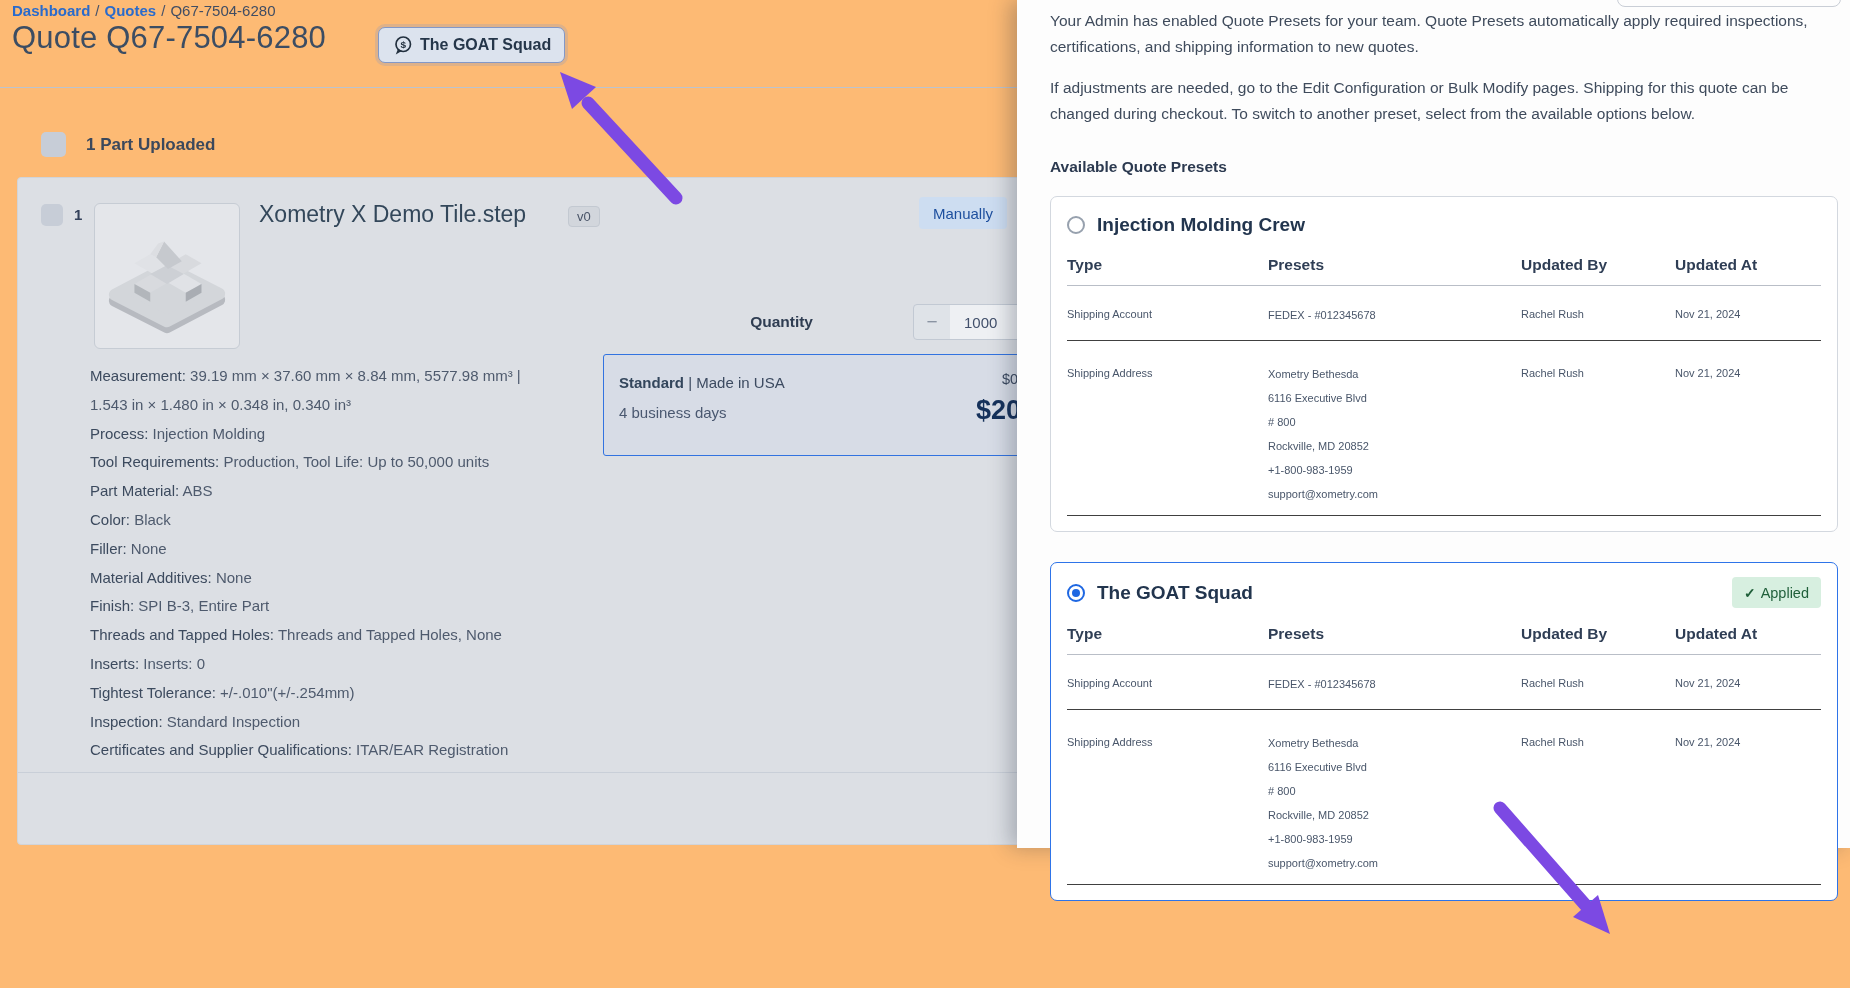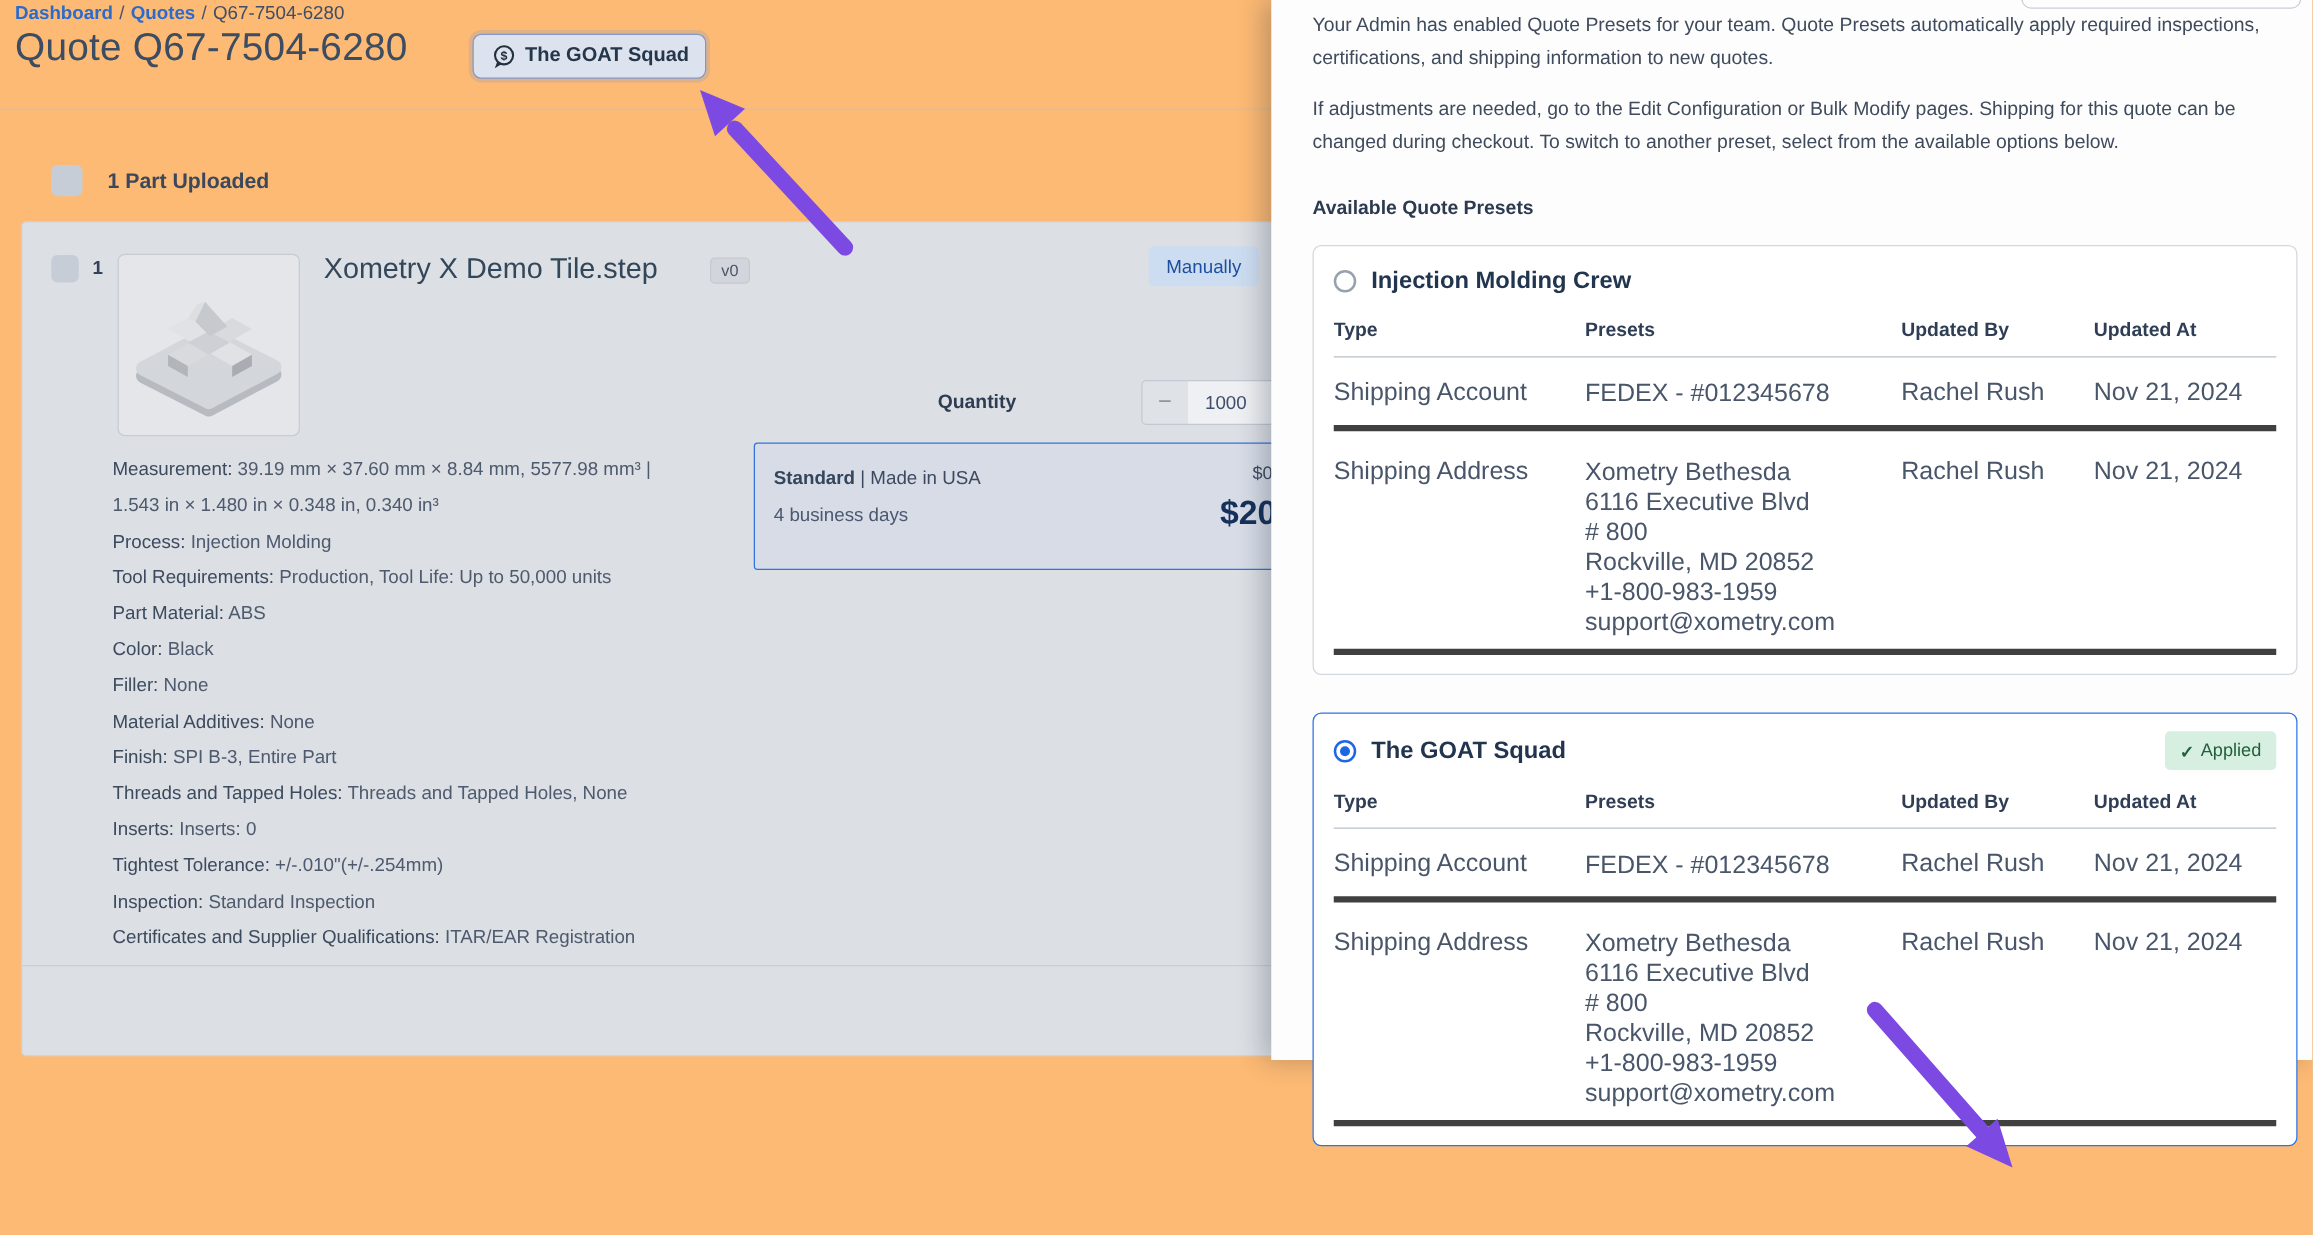--- a/index.html
+++ b/index.html
@@ -60,21 +60,21 @@
   .radio { width:18px; height:18px; border-radius:50%; border:2px solid #97a1ae; background:#fff; flex:0 0 auto; position:relative; cursor:pointer; }
   .radio.on { border-color:#1e67e2; }
   .radio.on::after { content:""; position:absolute; left:3px; top:3px; width:8px; height:8px; border-radius:50%; background:#1e67e2; }
   .preset-name { font-size:19px; font-weight:700; color:#22354e; }
   .applied-badge { margin-left:auto; height:31px; padding:0 12px; background:#d7efe0; border-radius:4px;
     display:flex; align-items:center; gap:5px; font-size:14.5px; color:#205f3a; }
   .applied-badge .chk { font-weight:700; font-size:14px; }
   .p-table { margin-top:16px; }
   .p-grid { display:grid; grid-template-columns:201px 253px 154px 1fr; }
   .p-header { padding-bottom:10px; border-bottom:1px solid #b9bec7; font-size:15.5px; font-weight:700; color:#2f3e55; line-height:20px; }
-  .p-row { padding:17px 0 13px; border-bottom:5px solid #404040; font-size:20px; color:#49566a; line-height:22px; }
+  .p-row { padding:17px 0 13px; border-bottom:1px solid #404040; font-size:11px; color:#49566a; line-height:22px; }
   .p-row:last-child { padding:21px 0 9px; }
   .p-presets div { line-height:24px; }
   .drawer-footer { margin-top:32px; display:flex; align-items:center; justify-content:flex-end; gap:34px; padding-right:13px; }
   .cancel-btn { font-size:17px; font-weight:600; color:#22364f; cursor:pointer; }
   .apply-btn { width:208px; height:48px; background:#2463ea; border:none; border-radius:6px;
     color:#fff; font-family:"Liberation Sans", sans-serif; font-size:17px; font-weight:700; cursor:pointer; }
 
   
   .arrows { position:absolute; inset:0; width:1850px; height:988px; pointer-events:none; z-index:60; }
 </style>

